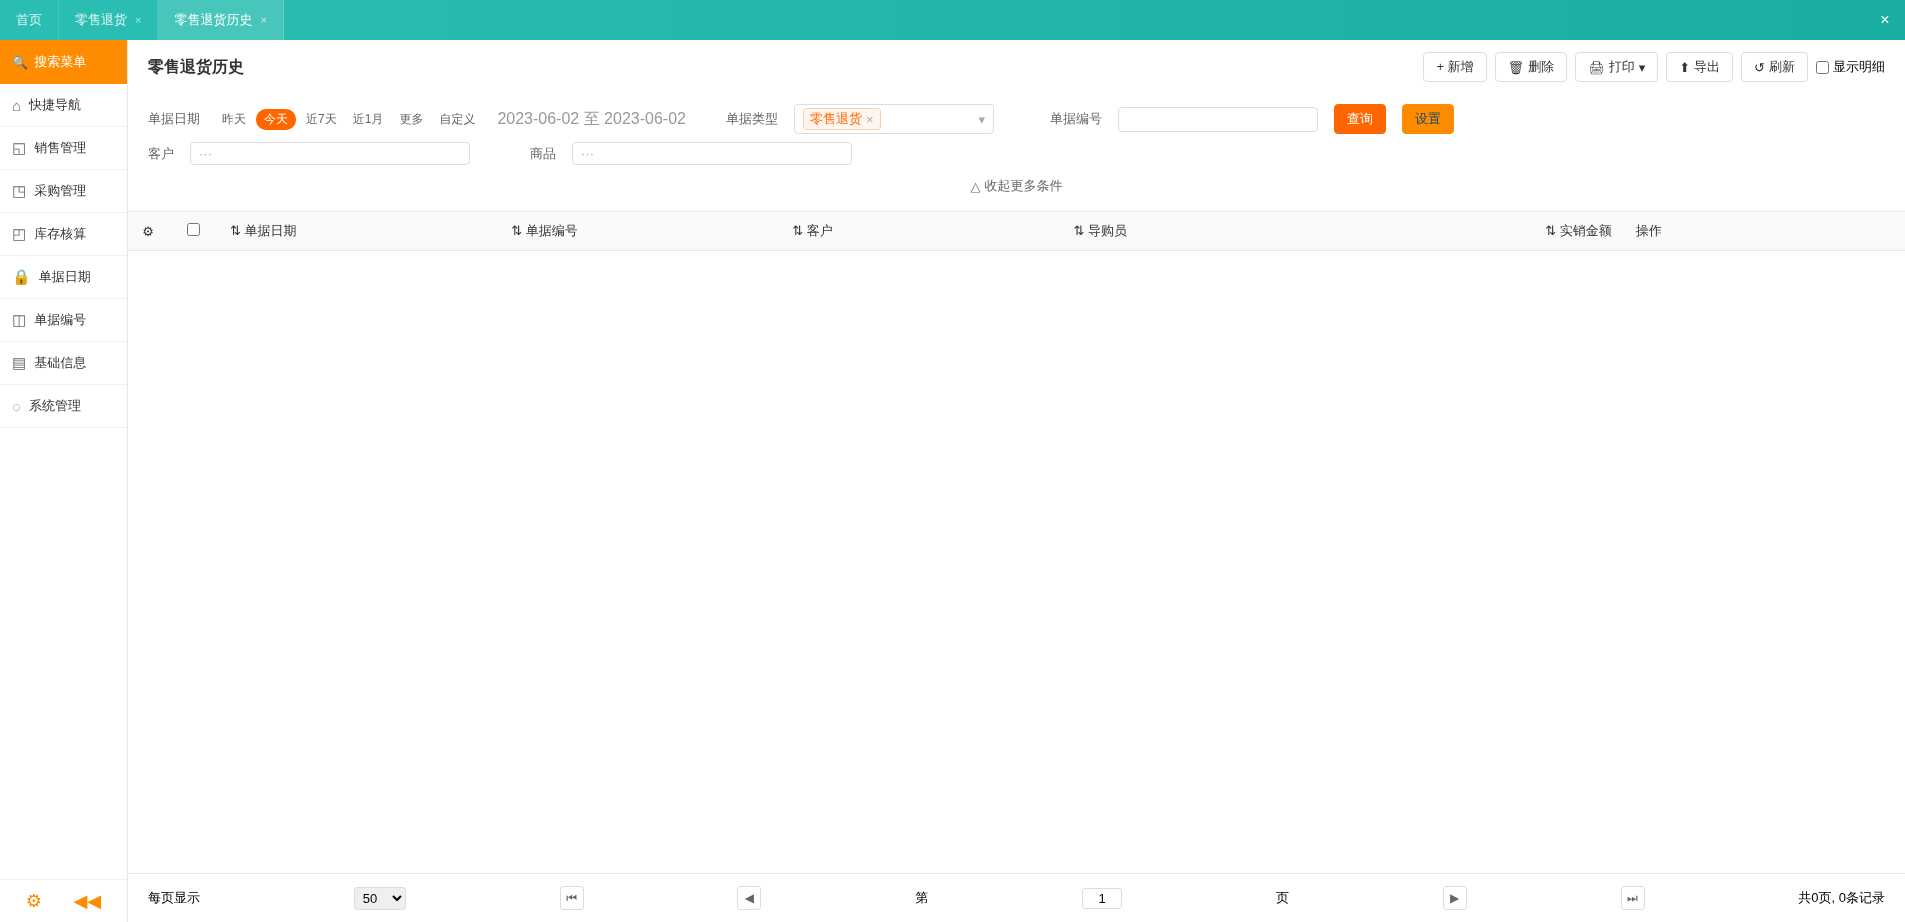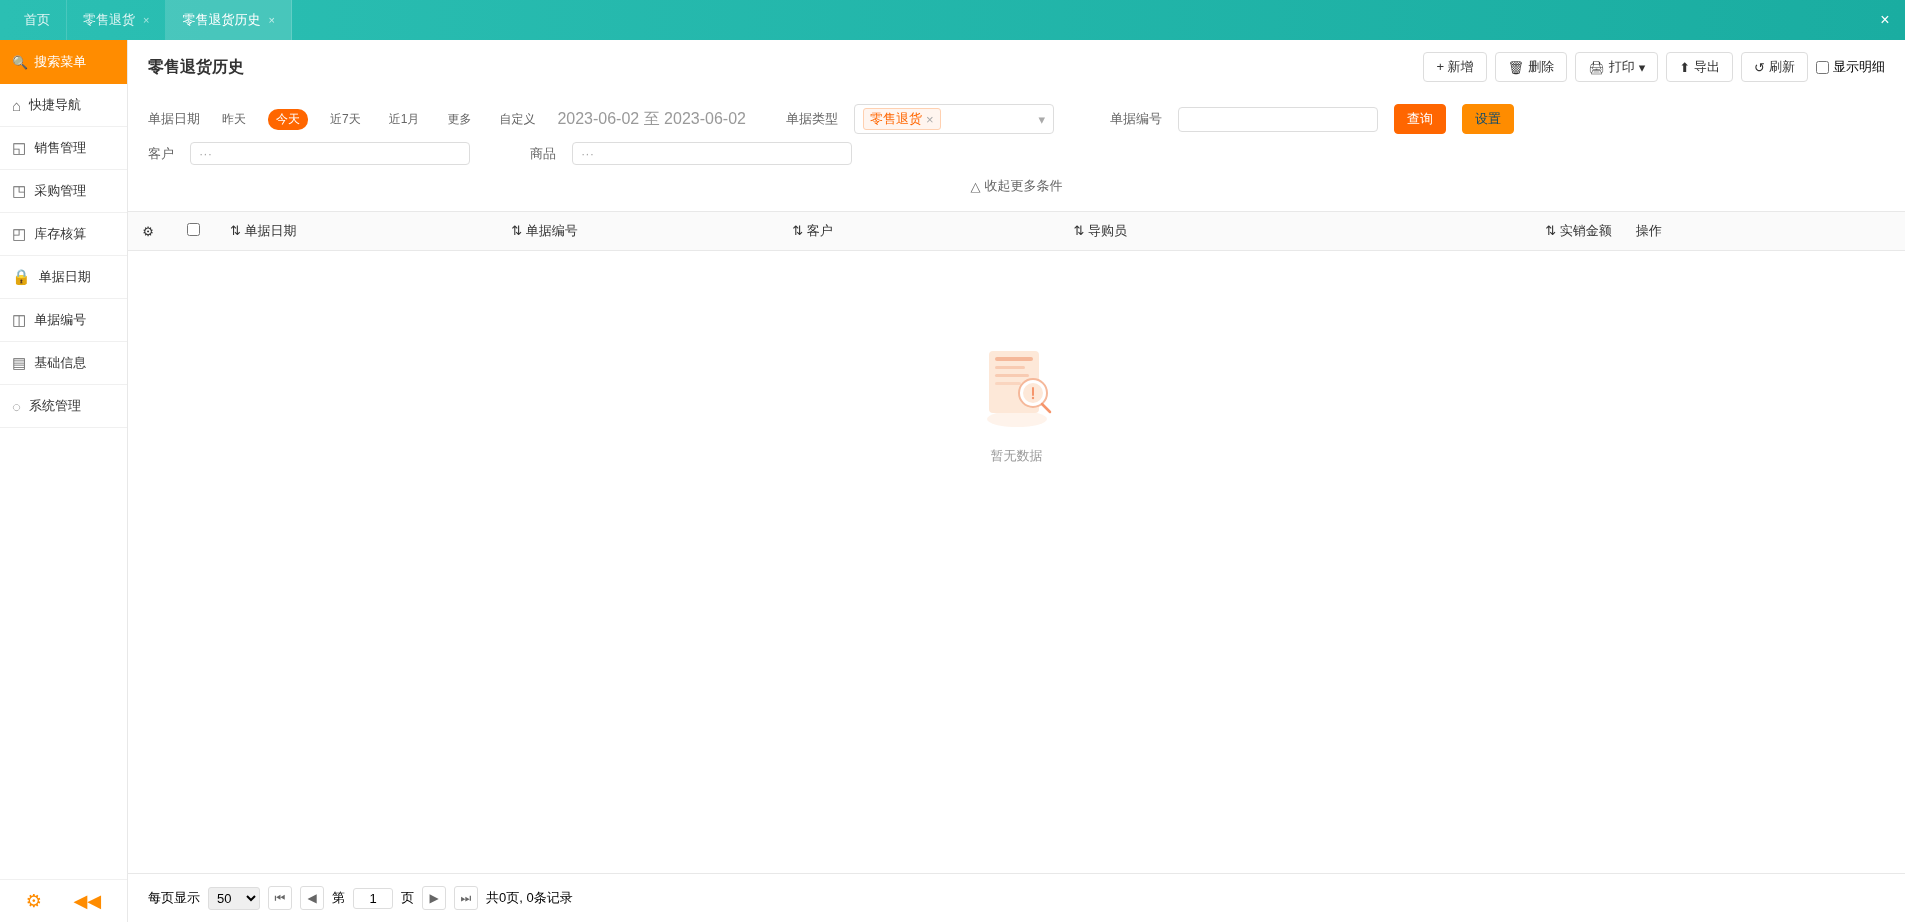--- a/index.html
+++ b/index.html
@@ -4,21 +4,21 @@
   <style>
     * { box-sizing: border-box; margin: 0; padding: 0; font-family: 'Microsoft YaHei', sans-serif; font-size: 13px; }
     body { display: flex; flex-direction: column; height: 922px; overflow: hidden; background: #f5f5f5; }
 
     
     .topbar {
       height: 40px;
       background: linear-gradient(90deg, #2bbfb3, #1aada1);
       display: flex;
       align-items: center;
-      padding: 0 0 0 8px;
+      padding: 0 0 0 0;
       flex-shrink: 0;
     }
     .topbar-tabs {
       display: flex;
       align-items: stretch;
       height: 100%;
       flex: 1;
     }
     .topbar-tab {
       display: flex;
@@ -174,21 +174,21 @@
       flex-wrap: wrap;
     }
     .filter-label {
       color: #666;
       white-space: nowrap;
       font-size: 13px;
     }
     .filter-date-buttons {
       display: flex;
       align-items: center;
-      gap: 16px;
+      gap: 4px;
     }
     .date-btn {
       padding: 2px 6px;
       border-radius: 3px;
       cursor: pointer;
       font-size: 12px;
       color: #666;
     }
     .date-btn.active {
       background: #ff6600;
@@ -284,21 +284,21 @@
     .empty-icon {
       width: 100px;
       height: 100px;
       margin-bottom: 16px;
     }
 
     
     .pagination {
       display: flex;
       align-items: center;
-      justify-content: flex-start;
+      justify-content: space-between;
       padding: 12px 20px;
       background: #fff;
       border-top: 1px solid #e8e8e8;
       gap: 8px;
       font-size: 13px;
       flex-shrink: 0;
     }
     .page-size-select {
       display: flex;
       align-items: center;
@@ -513,36 +513,20 @@
             </th>
             <th>
               <span>操作</span>
             </th>
           </tr>
         </thead>
         <tbody>
         </tbody>
       </table>
 
-      <div class="empty-state">
-        <svg class="empty-icon" viewBox="0 0 100 100" xmlns="http://www.w3.org/2000/svg">
-          <ellipse cx="50" cy="88" rx="30" ry="8" fill="#fde8d8" opacity="0.5"></ellipse>
-          <rect x="22" y="20" width="50" height="62" rx="4" fill="#fde8d8"></rect>
-          <rect x="28" y="26" width="38" height="4" rx="2" fill="#f5b89a"></rect>
-          <rect x="28" y="35" width="30" height="3" rx="1.5" fill="#f5b89a" opacity="0.6"></rect>
-          <rect x="28" y="43" width="34" height="3" rx="1.5" fill="#f5b89a" opacity="0.6"></rect>
-          <rect x="28" y="51" width="26" height="3" rx="1.5" fill="#f5b89a" opacity="0.4"></rect>
-          <circle cx="66" cy="62" r="14" fill="#fff" stroke="#f5b89a" stroke-width="2"></circle>
-          <circle cx="66" cy="62" r="10" fill="#fde8d8"></circle>
-          <line x1="66" y1="57" x2="66" y2="64" stroke="#f5956b" stroke-width="2" stroke-linecap="round"></line>
-          <circle cx="66" cy="67" r="1.2" fill="#f5956b"></circle>
-          <line x1="75" y1="73" x2="83" y2="81" stroke="#f5956b" stroke-width="2.5" stroke-linecap="round"></line>
-        </svg>
-        <span>暂无数据</span>
-      </div>
     </div>
 
     <div class="pagination">
       <span>每页显示</span>
       <div class="page-size-select">
         <select class="page-select">
           <option>50</option>
           <option>10</option>
           <option>20</option>
           <option>100</option>

